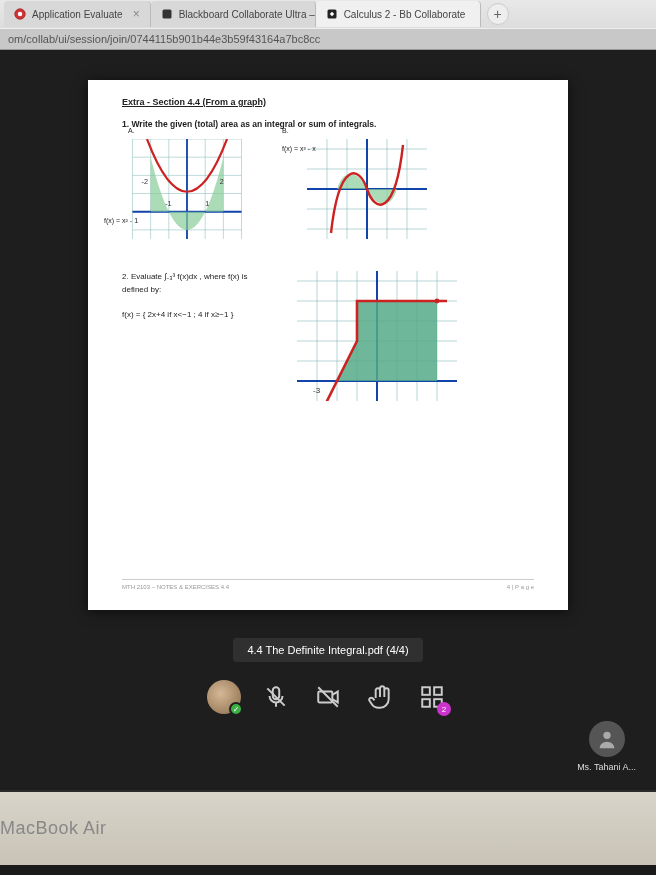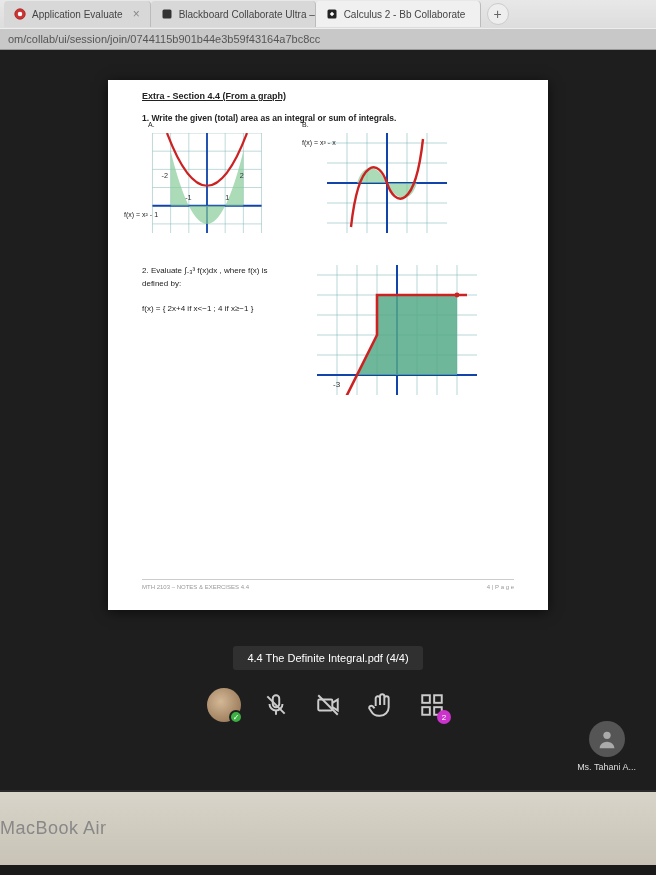--- a/index.html
+++ b/index.html
@@ -57,25 +57,25 @@
     .screen {
       background: #1e1e1e;
       height: 740px;
       position: relative;
       display: flex;
       flex-direction: column;
       align-items: center;
       padding-top: 30px;
     }
     .document {
-      width: 440px;
+      width: 480px;
       height: 530px;
       background: #fff;
       box-shadow: 0 2px 12px rgba(0,0,0,0.6);
-      padding: 11px 34px;
+      padding: 17px 34px;
       font-size: 8px;
       color: #222;
       position: relative;
     }
     .doc-title {
       font-weight: bold;
       font-size: 9px;
       margin-bottom: 12px;
       text-decoration: underline;
     }
@@ -99,21 +99,21 @@
     .q2-text { font-size: 8px; line-height: 1.6; width: 140px; }
     .footer-line {
       position: absolute;
       bottom: 20px; left: 34px; right: 34px;
       border-top: 1px solid #ccc;
       padding-top: 4px;
       display: flex; justify-content: space-between;
       font-size: 6px; color: #999;
     }
     .pdf-label {
-      margin-top: 36px;
+      margin-top: 28px;
       background: rgba(50,50,50,0.9);
       color: #fff;
       font-size: 11px;
       padding: 6px 14px;
       border-radius: 3px;
     }
     .toolbar {
       margin-top: 18px;
       display: flex;
       align-items: center;

